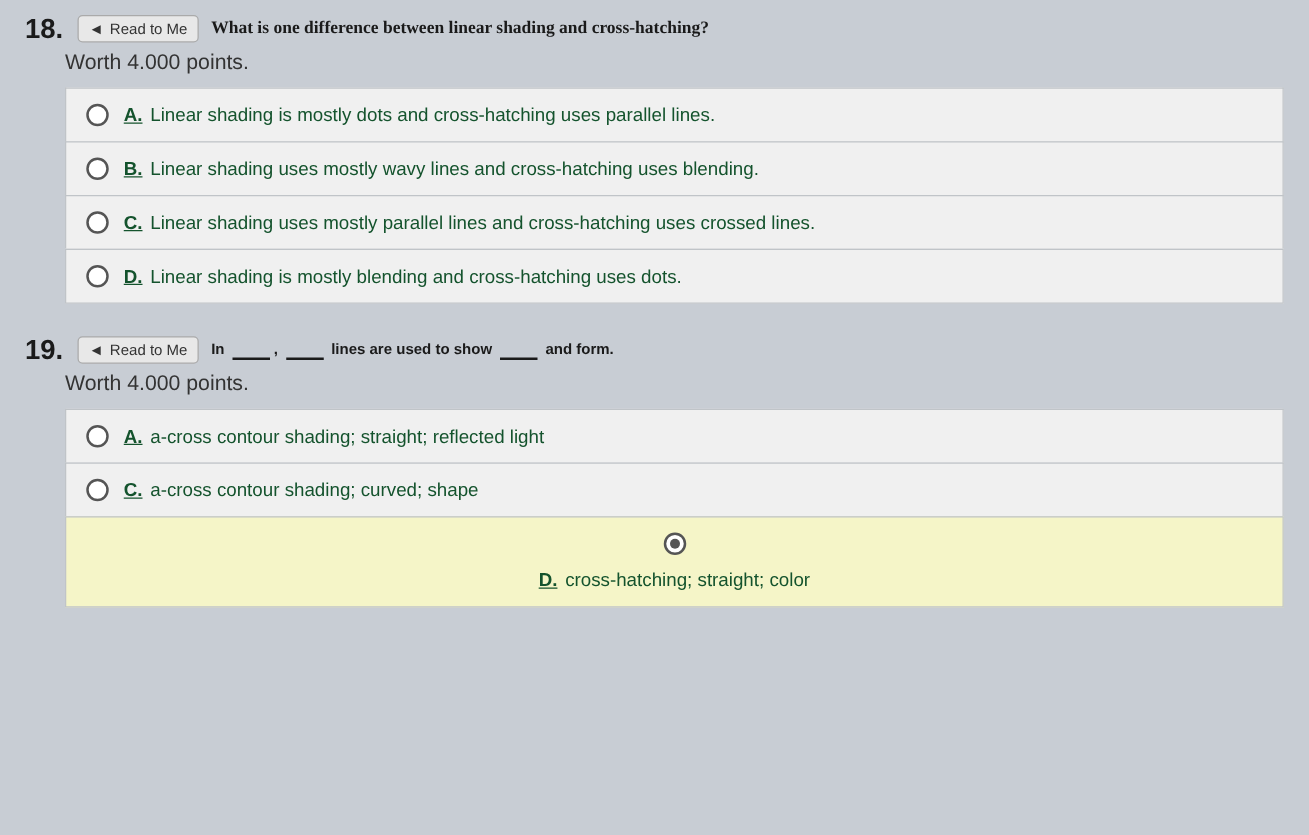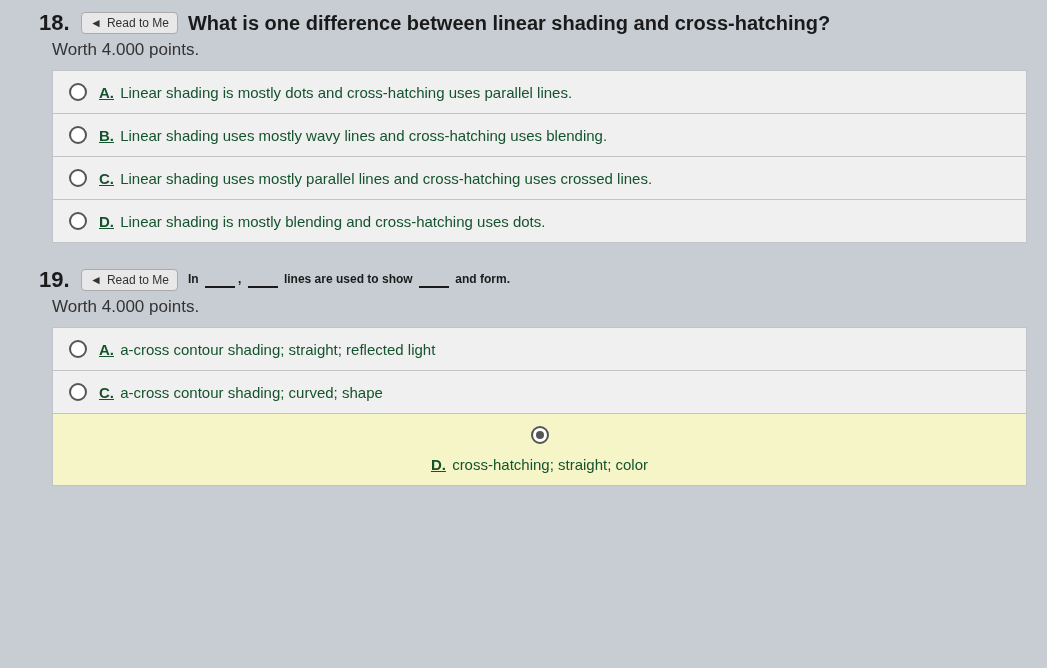--- a/index.html
+++ b/index.html
@@ -26,21 +26,20 @@
       align-items: center;
       gap: 10px;
       margin-bottom: 4px;
     }
 
     .question-number {
       font-size: 22px;
       font-weight: bold;
       color: #1a1a1a;
       min-width: 32px;
-      margin-left: 19px;
     }
 
     .read-to-me-btn {
       display: inline-flex;
       align-items: center;
       gap: 5px;
       background-color: #e8e8e8;
       border: 1px solid #aaa;
       border-radius: 4px;
       padding: 3px 8px;
@@ -48,24 +47,25 @@
       color: #333;
       cursor: pointer;
       white-space: nowrap;
     }
 
     .read-to-me-btn .speaker-icon {
       font-size: 12px;
     }
 
     .question-text {
-      font-size: 20px;
+      font-size: 14px;
       font-weight: bold;
       color: #1a1a1a;
       flex: 1;
+      font-family: Liberation Serif, serif;
     }
 
     .question-text-19 {
       font-size: 12px;
       font-weight: bold;
       color: #1a1a1a;
       flex: 1;
     }
 
     .worth-points {

